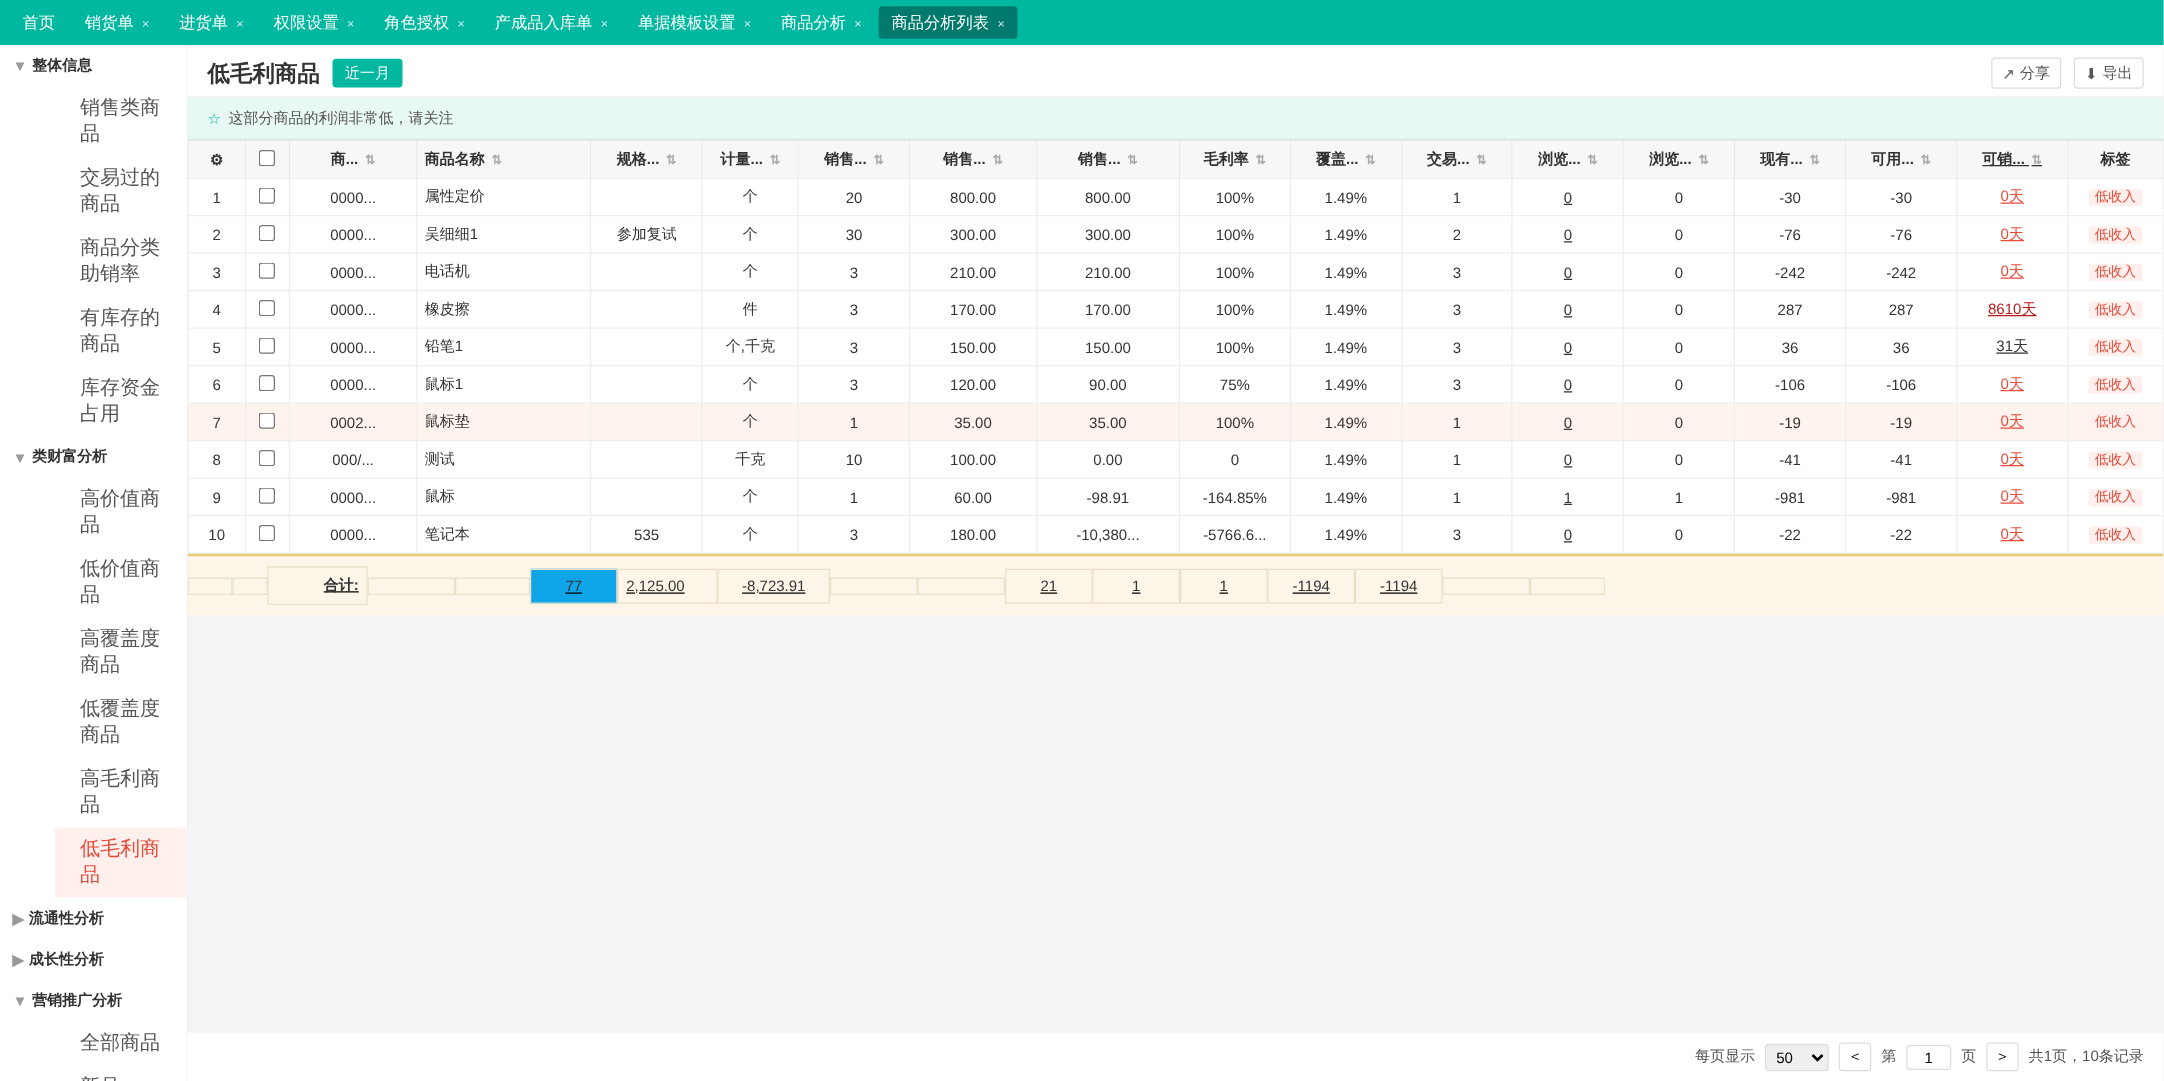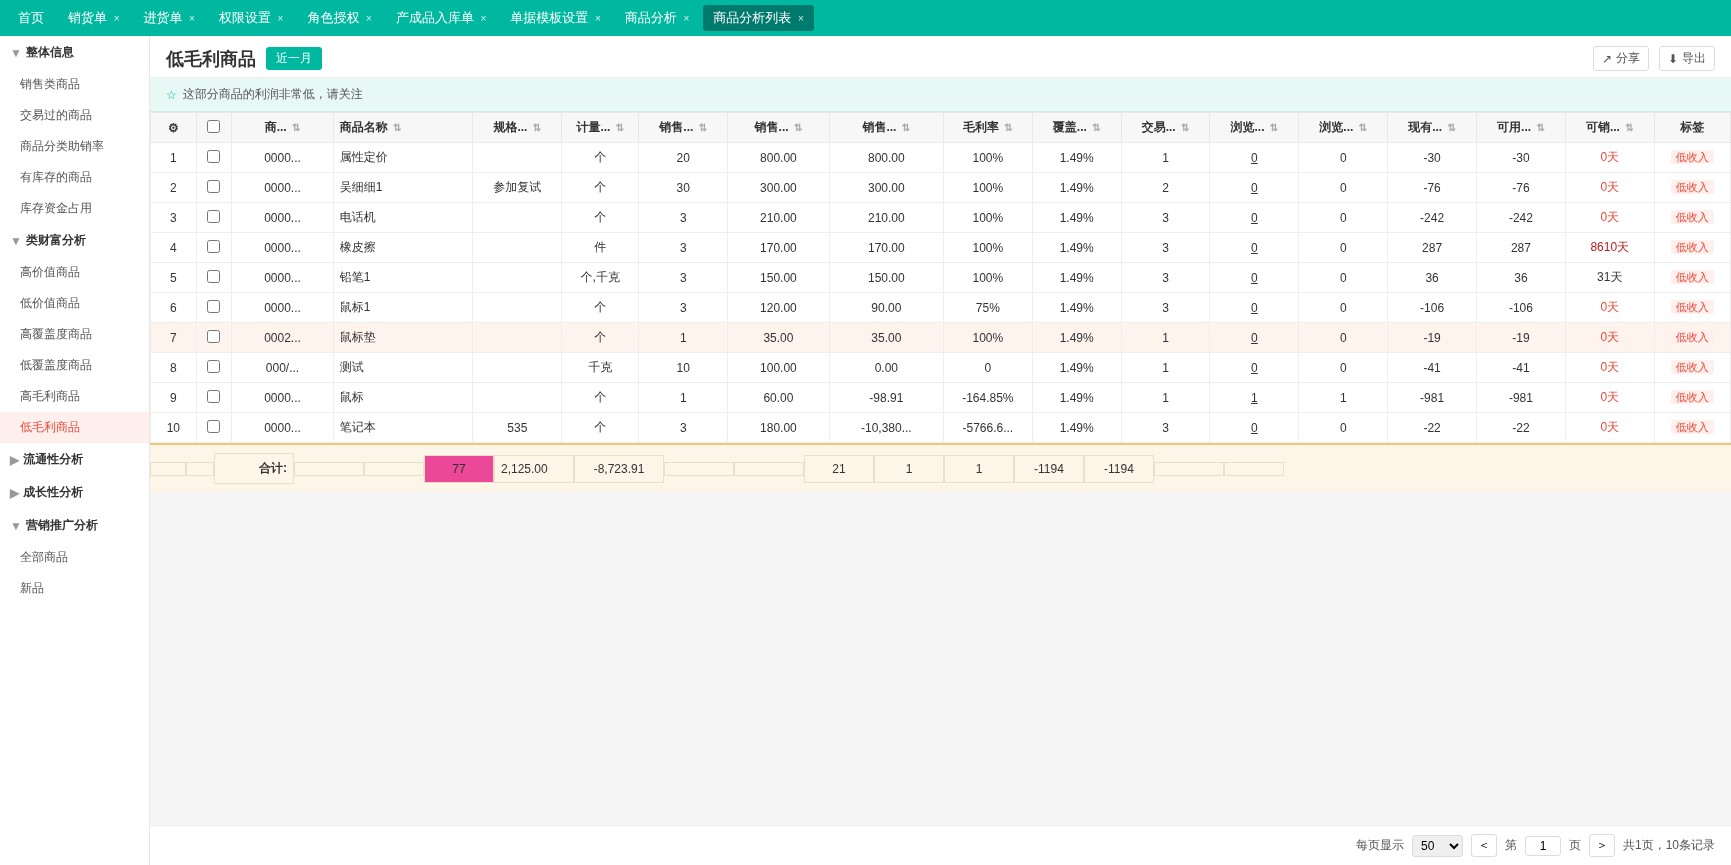--- a/index.html
+++ b/index.html
@@ -42,21 +42,22 @@
       color: #333;
       font-weight: bold;
       font-size: 12px;
       cursor: pointer;
     }
     .sidebar-group-header .arrow { margin-right: 4px; color: #999; }
     .sidebar-item {
       padding: 7px 10px 7px 20px;
       color: #555;
       cursor: pointer;
-      font-size: 12px;
+      font-size: 16px;
+      margin-left: 44px;
     }
     .sidebar-item.active { background: #fff0ed; color: #e84b3a; }
 
     
     .content { flex: 1; display: flex; flex-direction: column; overflow: hidden; }
 
     
     .content-header {
       display: flex; align-items: center;
       padding: 10px 16px 6px 16px;
@@ -218,21 +219,21 @@
     .col-sale1 { width: 70px; }
     .col-sale2 { width: 80px; }
     .col-sale3 { width: 90px; }
     .col-margin { width: 70px; }
     .col-cover { width: 70px; }
     .col-trade { width: 70px; }
     .col-browse1 { width: 70px; }
     .col-browse2 { width: 70px; }
     .col-current { width: 70px; }
     .col-available { width: 70px; }
-    .col-saleable { width: 70px; }
+    .col-saleable { width: 70px; text-decoration: underline; }
     .col-tag { width: 60px; }
   </style>
 </head>
 <body>
 
 <div class="top-nav">
   <div class="nav-item">首页</div>
   <div class="nav-item">销货单 <span class="nav-close">×</span></div>
   <div class="nav-item">进货单 <span class="nav-close">×</span></div>
   <div class="nav-item">权限设置 <span class="nav-close">×</span></div>
@@ -528,29 +529,29 @@
     <td class="col-browse1"><span class="underline">0</span></td>
     <td class="col-browse2">0</td>
     <td class="col-current">-22</td>
     <td class="col-available">-22</td>
     <td class="col-saleable" style="color:#e84b3a">0天</td>
     <td class="col-tag"><span class="tag-low-income">低收入</span></td>
   </tr>
           </tbody>
       </table>
 
-      <table style="width:100%;border-collapse:collapse;min-width:1500px;">
+      <table style="width:100%;border-collapse:collapse;min-width:1500px;text-decoration:underline;">
         <tbody>
           <tr class="table-footer">
             <td style="width:36px;background:#fdf6e8;border:1px solid #e8e0c8;"></td>
             <td style="width:28px;background:#fdf6e8;border:1px solid #e8e0c8;"></td>
             <td style="width:80px;background:#fdf6e8;border:1px solid #e8e0c8;font-weight:bold;text-align:right;" colspan="2">合计:</td>
             <td style="width:70px;background:#fdf6e8;border:1px solid #e8e0c8;"></td>
             <td style="width:60px;background:#fdf6e8;border:1px solid #e8e0c8;"></td>
-            <td style="width:70px;background:#ec4899;border:1px solid #e8e0c8;text-align:center;">77</td>
+            <td style="width:70px;background:#0ea5e9;border:1px solid #e8e0c8;text-align:center;">77</td>
             <td style="width:80px;background:#fdf6e8;border:1px solid #e8e0c8;text-align:left;">2,125.00</td>
             <td style="width:90px;background:#fdf6e8;border:1px solid #e8e0c8;text-align:center;">-8,723.91</td>
             <td style="width:70px;background:#fdf6e8;border:1px solid #e8e0c8;"></td>
             <td style="width:70px;background:#fdf6e8;border:1px solid #e8e0c8;"></td>
             <td style="width:70px;background:#fdf6e8;border:1px solid #e8e0c8;text-align:center;">21</td>
             <td style="width:70px;background:#fdf6e8;border:1px solid #e8e0c8;text-align:center;">1</td>
             <td style="width:70px;background:#fdf6e8;border:1px solid #e8e0c8;text-align:center;">1</td>
             <td style="width:70px;background:#fdf6e8;border:1px solid #e8e0c8;text-align:center;">-1194</td>
             <td style="width:70px;background:#fdf6e8;border:1px solid #e8e0c8;text-align:center;">-1194</td>
             <td style="width:70px;background:#fdf6e8;border:1px solid #e8e0c8;"></td>

